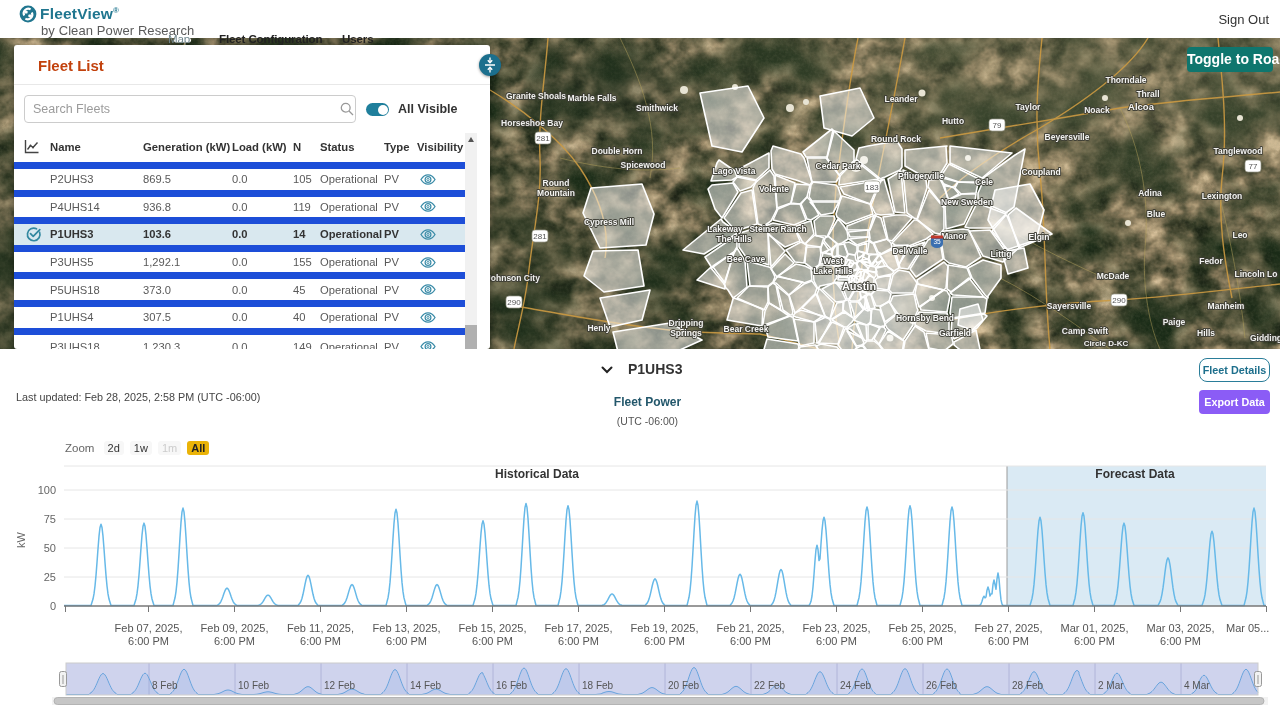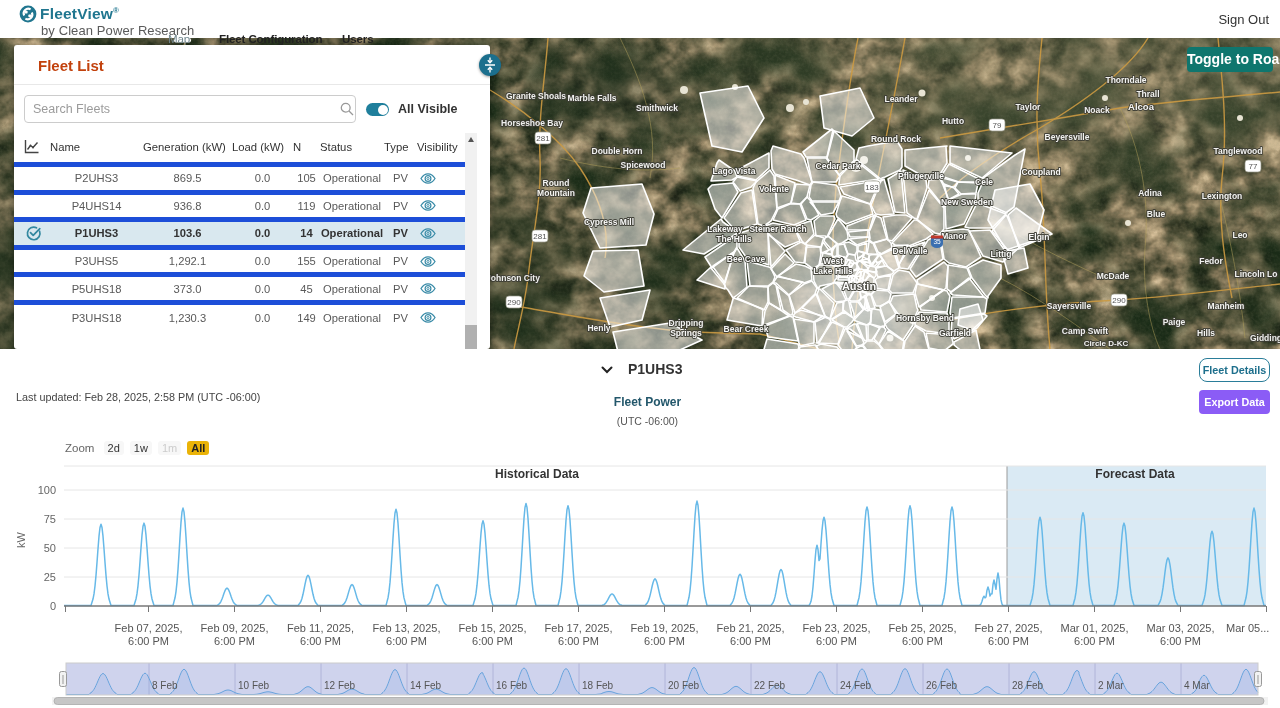--- a/index.html
+++ b/index.html
@@ -15,23 +15,23 @@
 .panel { position:absolute; left:14px; top:7px; width:476px; height:304px; background:#fff;
   border-radius:3px; box-shadow:0 1px 5px rgba(0,0,0,0.35); z-index:5;}
 .panel-title { position:absolute; left:8px; top:12px; font-size:15px; font-weight:bold; color:#c2410c;margin-left:16px; }
 .panel-hr { position:absolute; left:0px; top:39px; width:476px; height:1px; background:#e8e8e8; }
 .search { position:absolute; left:10px; top:50px; width:332px; height:28px; border:1px solid #ccc; border-radius:4px; }
 .search-ph { position:absolute; left:19px; top:57px; font-size:12.5px; color:#9b9b9b; }
 .toggle { position:absolute; left:352px; top:58px; width:23px; height:13px; background:#1f7f9c; border-radius:7px; }
 .toggle .knob { position:absolute; right:1.5px; top:1.5px; width:10px; height:10px; background:#fff; border-radius:50%; }
 .toggle-lbl { position:absolute; left:384px; top:57px; font-size:12.5px; font-weight:bold; color:#333; }
 table.fleet { position:absolute; left:0; top:88px; width:452px; border-collapse:collapse; table-layout:fixed; }
-table.fleet th { font-size:11.3px; font-weight:normal; color:#333; text-align:left; padding:6px 0 8px 0; white-space:nowrap; overflow:hidden;}
-table.fleet td { font-size:11.2px; color:#595959; text-align:center; padding:0; height:27.6px;
-  border-top:5px solid #1d4ed8; white-space:nowrap; overflow:hidden;}
+table.fleet th { font-size:11.3px; font-weight:bold; color:#333; text-align:left; padding:6px 0 8px 0; white-space:nowrap; overflow:hidden;}
+table.fleet td { font-size:11.2px; color:#595959; text-align:left; padding:0; height:27.6px;
+  border-top:7px solid #1d4ed8; white-space:nowrap; overflow:hidden;}
 table.fleet tr.sel td { background:#d9e8ef; color:#333; font-weight:bold; }
 .vscroll { position:absolute; left:451px; top:88px; width:12px; height:216px; background:#f1f1f1; }
 .vscroll .arr { position:absolute; left:2.5px; top:4px; width:0; height:0; border-left:3.5px solid transparent; border-right:3.5px solid transparent; border-bottom:5px solid #555; }
 .vscroll .thumb { position:absolute; left:0px; top:192px; width:12px; height:24px; background:#b0b0b0; }
 .collapse-btn { position:absolute; left:479px; top:16px; width:22px; height:22px; border-radius:50%; background:#1b6f8d; z-index:6; box-shadow:0 1px 3px rgba(0,0,0,0.4);}
 .roadmap-btn { position:absolute; right:7px; top:9px; width:86px; height:25px; background:#0f766e; color:#fff;
   font-size:14px; font-weight:bold; white-space:nowrap; text-align:center; line-height:25px; border-radius:4px; z-index:6; font-family:"Liberation Sans", sans-serif;}
 .bottom { position:absolute; left:0; top:349px; width:1280px; height:359px; background:#fff; }
 .chev { position:absolute; left:601px; top:13px; font-size:12px; color:#222; font-weight:bold;}
 .sel-name { position:absolute; left:628px; top:12px; font-size:14px; font-weight:bold; color:#333; }
@@ -570,20 +570,36 @@
             <td>
               <svg width="16" height="11" viewBox="0 0 16 11" style="margin-left:3px;display:block">
                 <path d="M1 5.5 C3.5 1.4 6 0.8 8 0.8 C10 0.8 12.5 1.4 15 5.5 C12.5 9.6 10 10.2 8 10.2 C6 10.2 3.5 9.6 1 5.5 Z" fill="none" stroke="#3b8ca8" stroke-width="1.3"></path>
                 <circle cx="8" cy="5.5" r="2.9" fill="none" stroke="#3b8ca8" stroke-width="1.2"></circle>
                 <circle cx="8" cy="5.5" r="1.1" fill="none" stroke="#3b8ca8" stroke-width="0.9"></circle>
               </svg>
             </td>
           </tr>
           <tr>
             <td></td>
+            <td>P1UHS4</td>
+            <td>307.5</td>
+            <td>0.0</td>
+            <td>40</td>
+            <td>Operational</td>
+            <td>PV</td>
+            <td>
+              <svg width="16" height="11" viewBox="0 0 16 11" style="margin-left:3px;display:block">
+                <path d="M1 5.5 C3.5 1.4 6 0.8 8 0.8 C10 0.8 12.5 1.4 15 5.5 C12.5 9.6 10 10.2 8 10.2 C6 10.2 3.5 9.6 1 5.5 Z" fill="none" stroke="#3b8ca8" stroke-width="1.3"></path>
+                <circle cx="8" cy="5.5" r="2.9" fill="none" stroke="#3b8ca8" stroke-width="1.2"></circle>
+                <circle cx="8" cy="5.5" r="1.1" fill="none" stroke="#3b8ca8" stroke-width="0.9"></circle>
+              </svg>
+            </td>
+          </tr>
+          <tr>
+            <td></td>
             <td>P3UHS18</td>
             <td>1,230.3</td>
             <td>0.0</td>
             <td>149</td>
             <td>Operational</td>
             <td>PV</td>
             <td>
               <svg width="16" height="11" viewBox="0 0 16 11" style="margin-left:3px;display:block">
                 <path d="M1 5.5 C3.5 1.4 6 0.8 8 0.8 C10 0.8 12.5 1.4 15 5.5 C12.5 9.6 10 10.2 8 10.2 C6 10.2 3.5 9.6 1 5.5 Z" fill="none" stroke="#3b8ca8" stroke-width="1.3"></path>
                 <circle cx="8" cy="5.5" r="2.9" fill="none" stroke="#3b8ca8" stroke-width="1.2"></circle>

